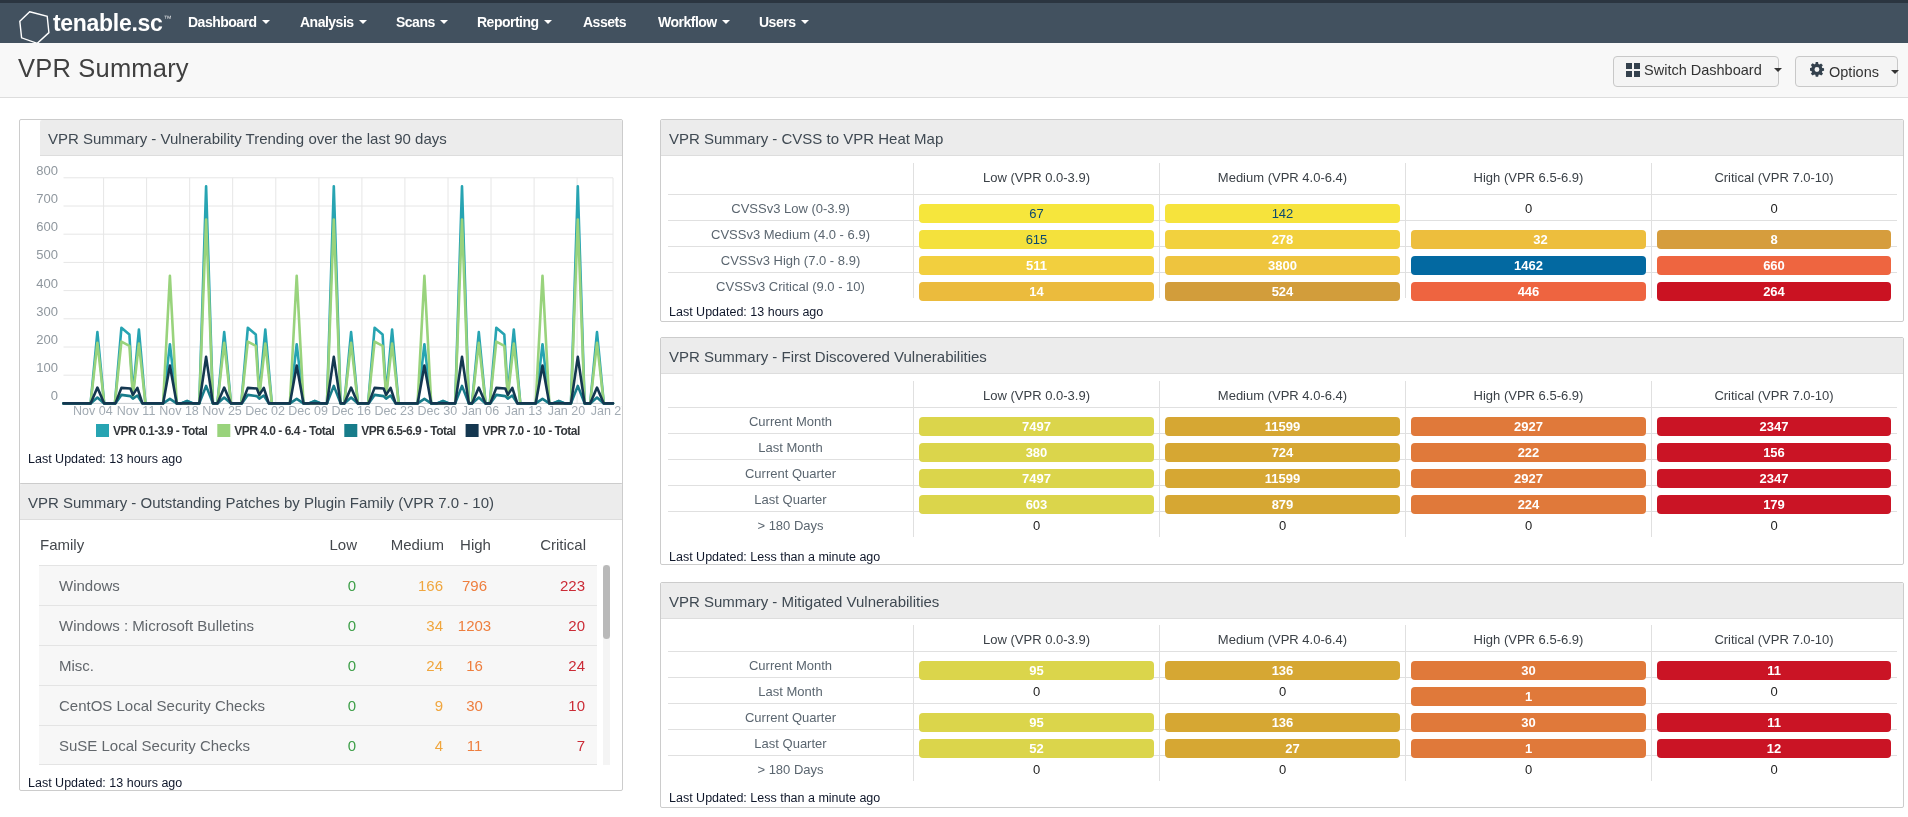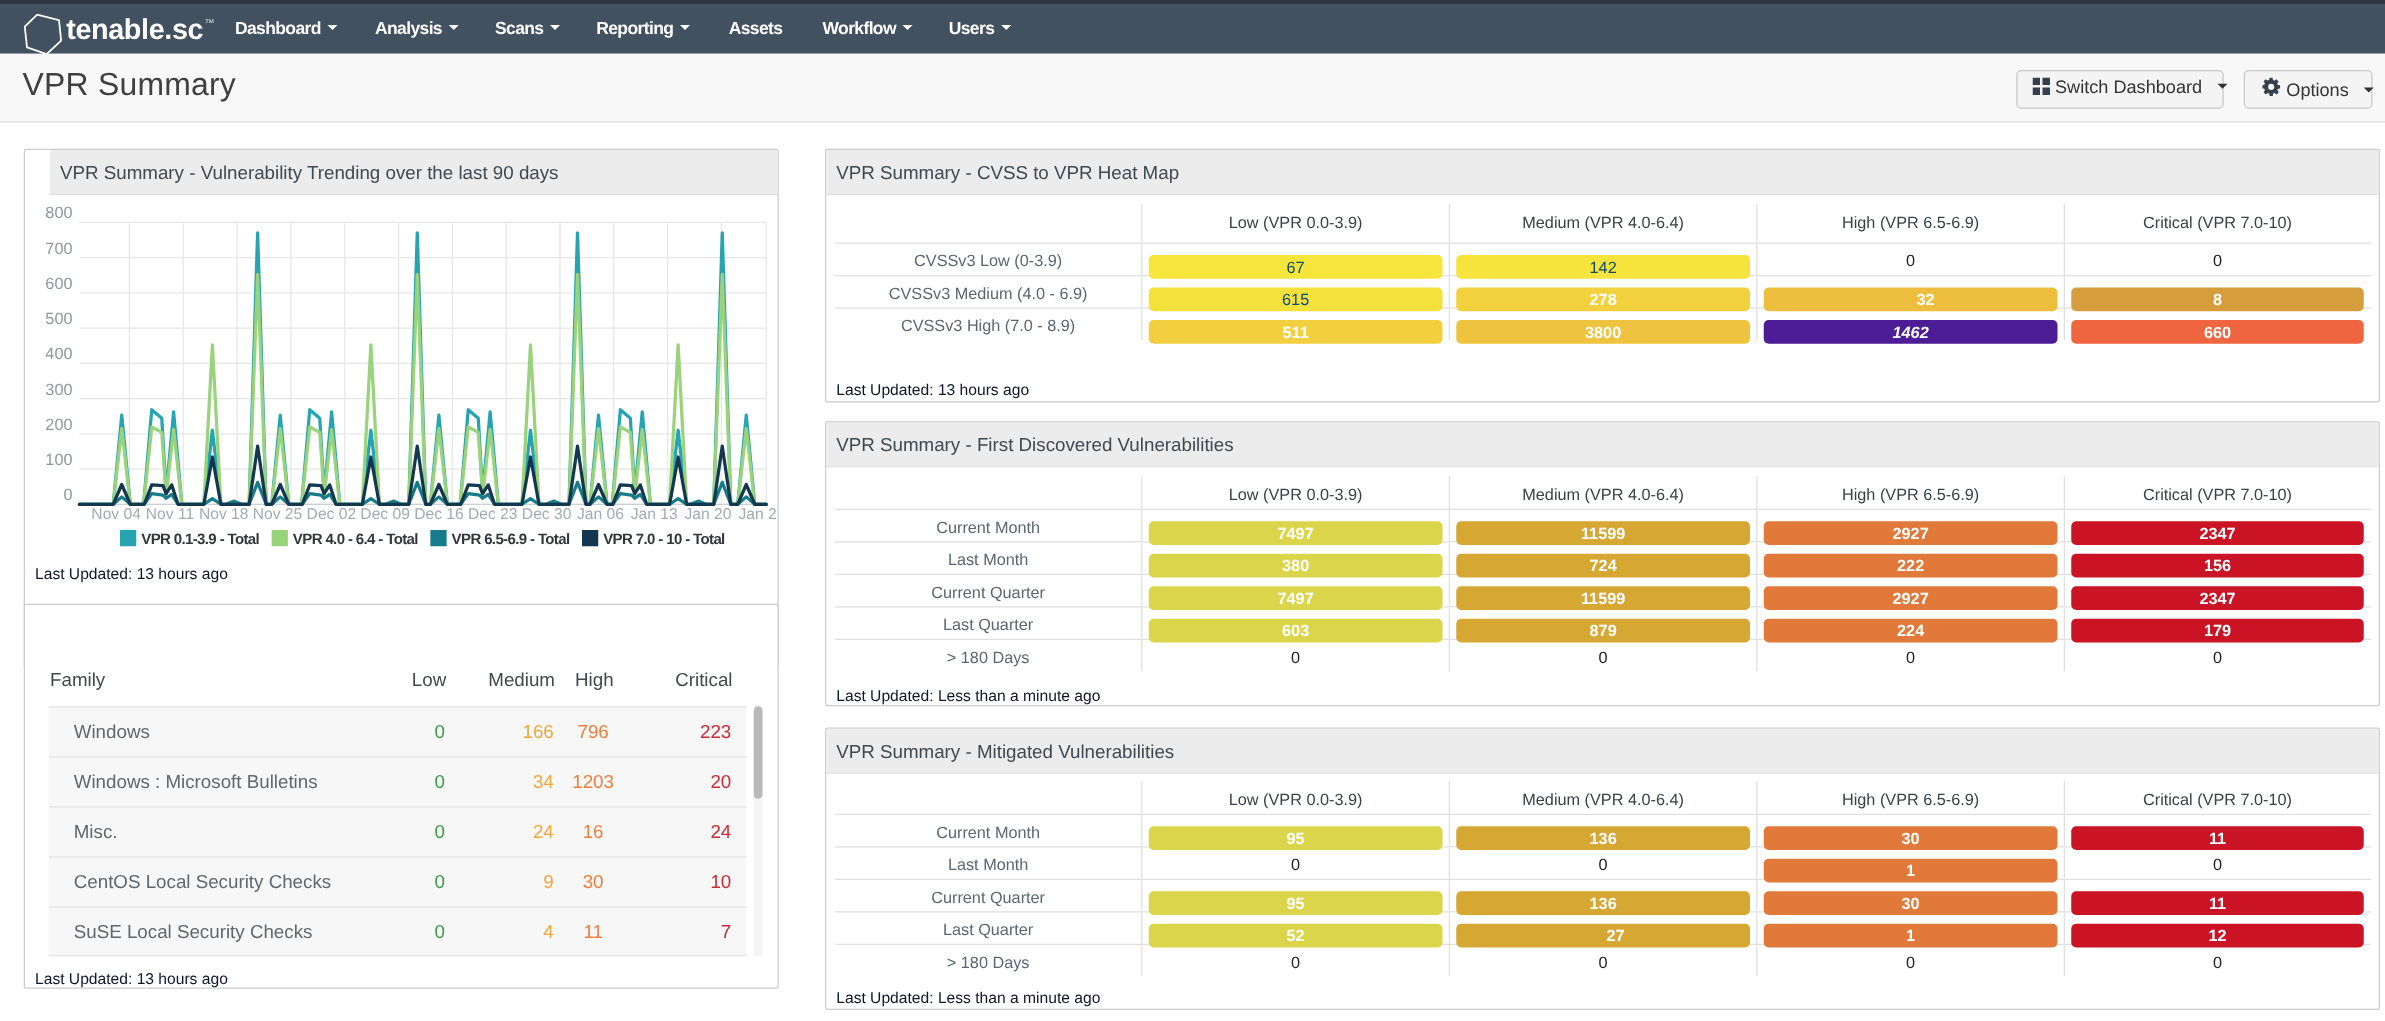--- a/index.html
+++ b/index.html
@@ -119,20 +119,21 @@
 <text x="214.3" y="279" font-size="12" font-weight="bold" letter-spacing="-0.5" fill="#33373b">VPR 4.0 - 6.4 - Total</text>
 <rect x="324.3" y="268" width="13" height="13" fill="#177c8a"></rect>
 <text x="341.3" y="279" font-size="12" font-weight="bold" letter-spacing="-0.5" fill="#33373b">VPR 6.5-6.9 - Total</text>
 <rect x="445.6" y="268" width="13" height="13" fill="#143750"></rect>
 <text x="462.6" y="279" font-size="12" font-weight="bold" letter-spacing="-0.5" fill="#33373b">VPR 7.0 - 10 - Total</text>
 </svg></div>
   <div class="lu" style="top:332px;">Last Updated: 13 hours ago</div>
 </div>
 
 <div class="panel" style="left:19px; top:483px; width:604px; height:308px;">
+  <div class="ph">VPR Summary - Outstanding Patches by Plugin Family (VPR 7.0 - 10)</div>
   <div class="pth">
       <div class="ch-fam">Family</div>
       <div class="c1">Low</div>
       <div class="c2">Medium</div>
       <div class="c3">High</div>
       <div class="c4">Critical</div>
     </div>
   <div class="ptrs">
     <div class="ptr">
         <div class="c-fam">Windows</div>
@@ -214,24 +215,39 @@
       </div>
     <div class="htr data">
         <div class="hlbl">CVSSv3 High (7.0 - 8.9)</div>
         <div class="hcell">
           <div class="bar" style="background:#f2cf3e;">511</div>
         </div>
         <div class="hcell">
           <div class="bar" style="background:#eec43e;">3800</div>
         </div>
         <div class="hcell">
-          <div class="bar" style="background:#4c1d95;font-style:italic;">1462</div>
+          <div class="bar" style="background:#0369a1;">1462</div>
         </div>
         <div class="hcell last">
           <div class="bar" style="background:#ee6540;">660</div>
+        </div>
+      </div>
+    <div class="htr data">
+        <div class="hlbl">CVSSv3 Critical (9.0 - 10)</div>
+        <div class="hcell">
+          <div class="bar" style="background:#ebbb3d;">14</div>
+        </div>
+        <div class="hcell">
+          <div class="bar" style="background:#d29d3b;">524</div>
+        </div>
+        <div class="hcell">
+          <div class="bar" style="background:#ee6440;">446</div>
+        </div>
+        <div class="hcell last">
+          <div class="bar" style="background:#ca1222;">264</div>
         </div>
       </div>
   </div>
   <div class="lu" style="top:185px;">Last Updated: 13 hours ago</div>
 </div>
 
 <div class="panel" style="left:660px; top:337px; width:1244px; height:228px;">
   <div class="ph">VPR Summary - First Discovered Vulnerabilities</div>
   <div class="ht" style="top:43px;">
     <div class="htr" style="height:26px;">

